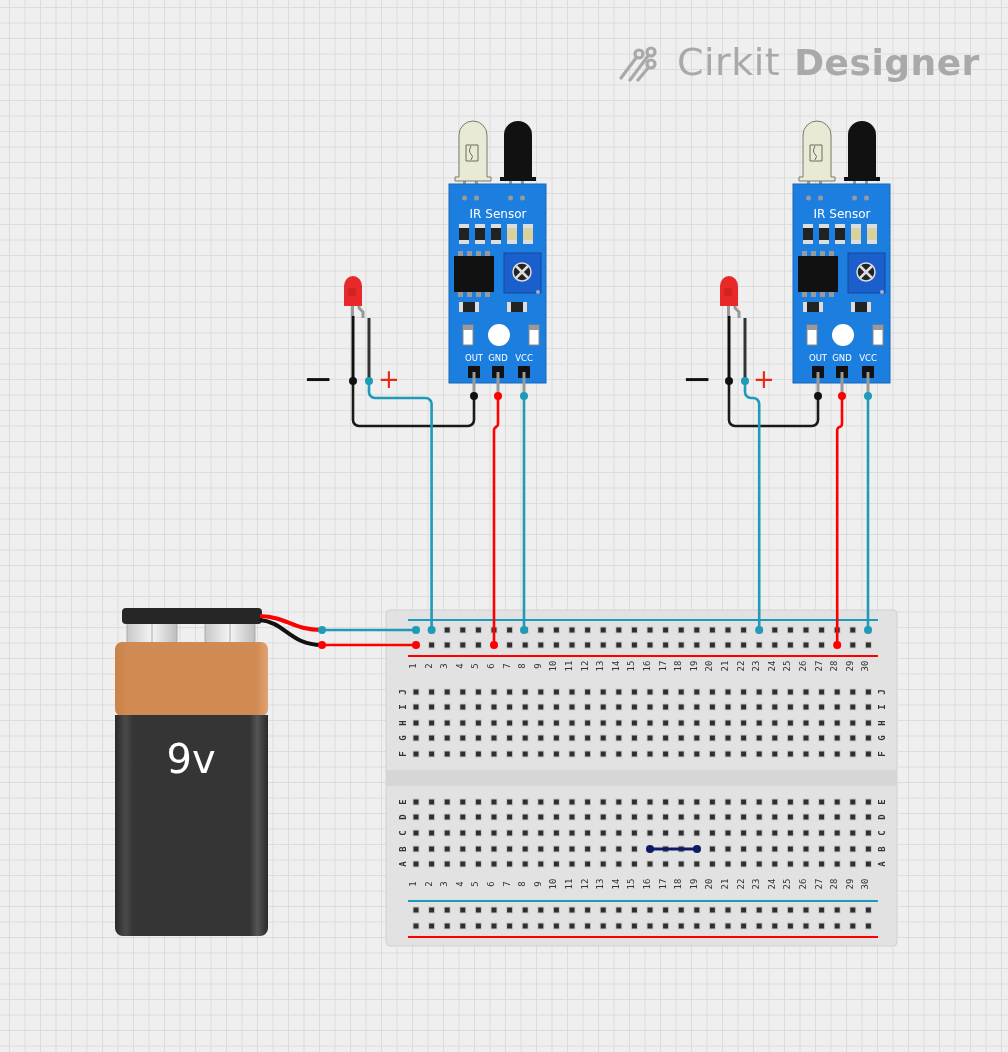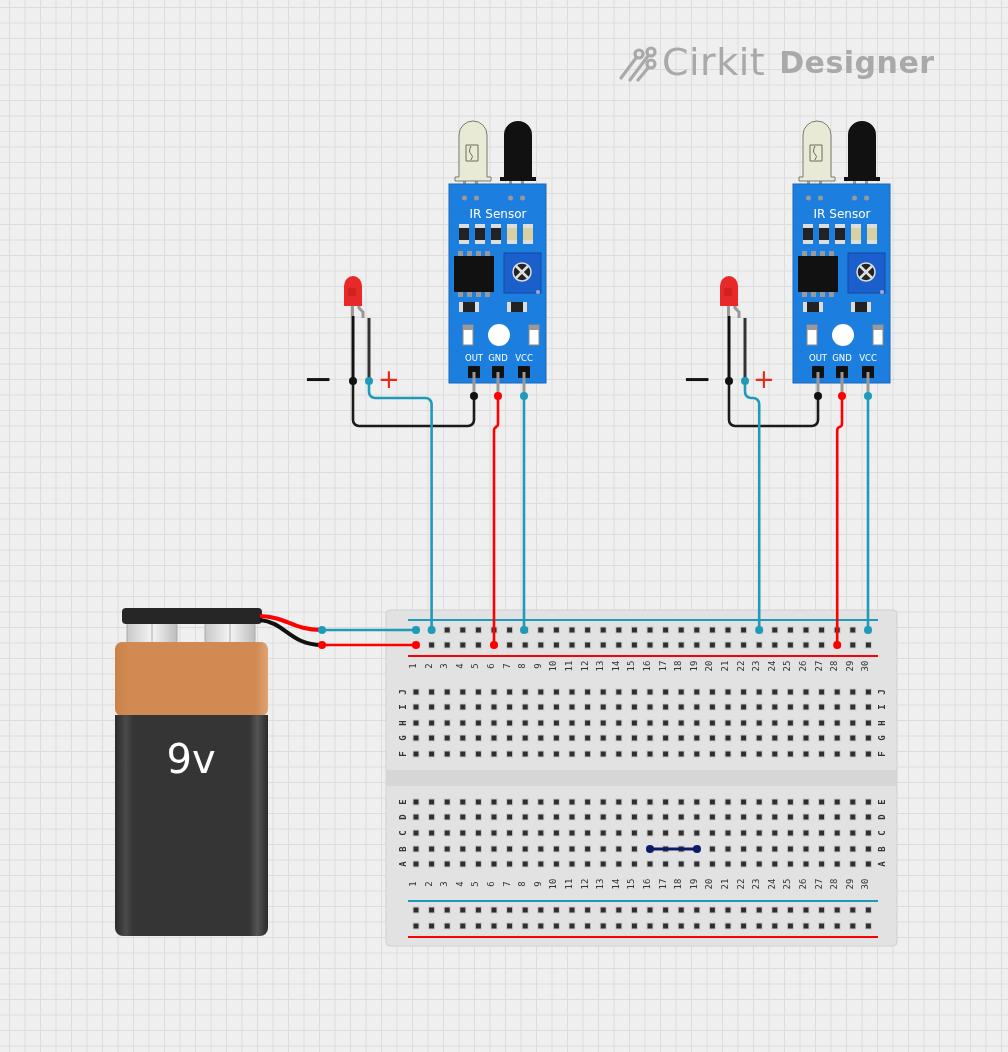--- a/index.html
+++ b/index.html
@@ -8,22 +8,22 @@
     background-color:#efefef;
     background-image:
       linear-gradient(to right, #dcdcdc 1px, transparent 1px),
       linear-gradient(to bottom, #dcdcdc 1px, transparent 1px);
     background-size:15.5px 15.5px;
     background-position:9px 7px;
     font-family:"DejaVu Sans", sans-serif;
   }
   #canvas { position:absolute; left:0; top:0; }
   .brand { position:absolute; left:618px; top:34px; height:56px; display:flex; align-items:center; color:#a9a9a9; }
-  .brand .cirkit { font-family:"DejaVu Sans", sans-serif; font-size:38px; letter-spacing:0.5px; margin-left:4px; }
-  .brand .designer { font-family:"DejaVu Sans", sans-serif; font-size:30px; font-weight:bold; margin-left:14px; letter-spacing:0.5px; }
+  .brand .cirkit { font-family:"DejaVu Sans", sans-serif; font-size:38px; letter-spacing:0.5px; margin-left:19px; }
+  .brand .designer { font-family:"DejaVu Sans", sans-serif; font-size:36px; font-weight:bold; margin-left:14px; letter-spacing:0.5px; }
   .bb-num { font-family:"DejaVu Sans Mono", monospace; font-size:9px; fill:#333; }
   .bb-row { font-family:"DejaVu Sans Mono", monospace; font-size:9px; fill:#333; font-weight:bold; }
   .ir-title { font-family:"DejaVu Sans", sans-serif; font-size:12px; fill:#ffffff; }
   .ir-pin { font-family:"DejaVu Sans", sans-serif; font-size:8.5px; fill:#ffffff; }
   .bat-label { font-family:"DejaVu Sans", sans-serif; font-size:40px; fill:#ffffff; }
   .sign { font-family:"DejaVu Sans", sans-serif; }
 </style>
 </head>
 <body>
 

